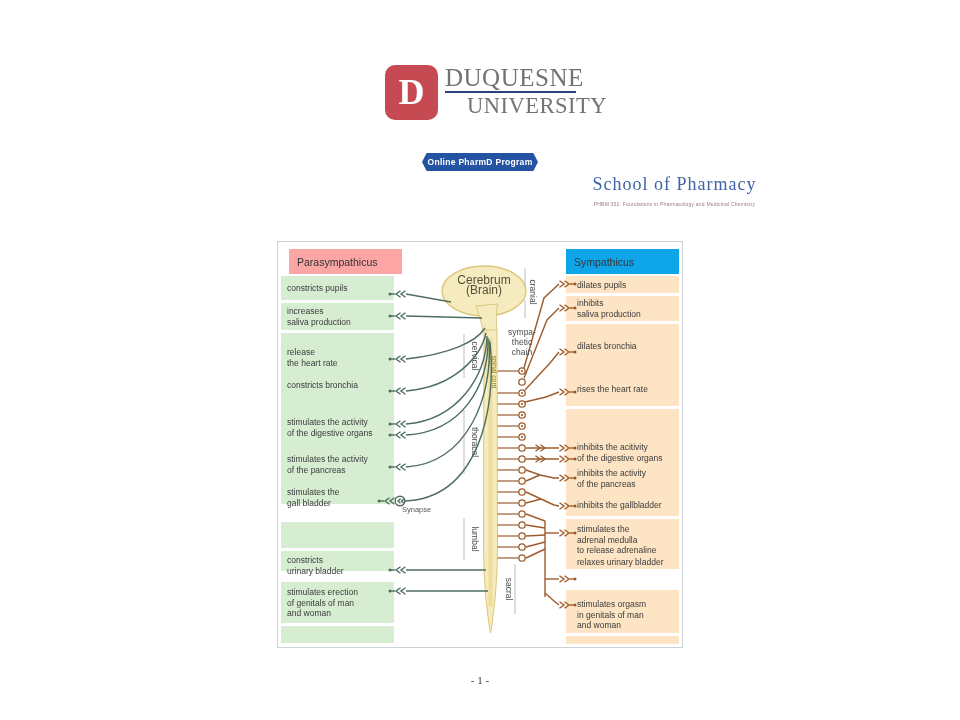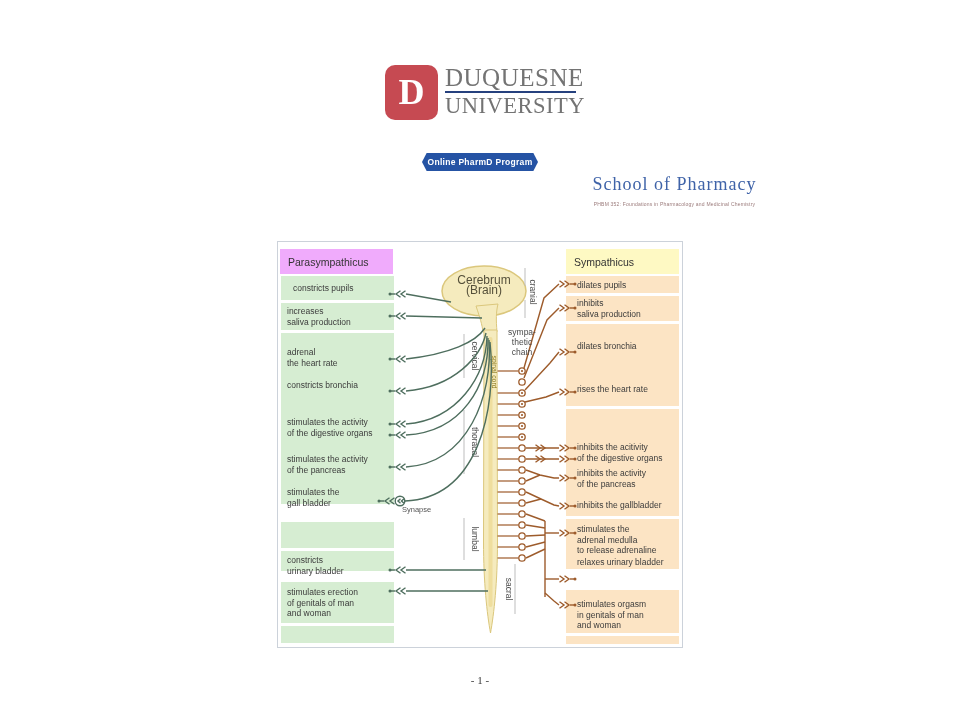--- a/index.html
+++ b/index.html
@@ -9,21 +9,21 @@
   
   .logo{position:absolute;left:383px;top:62px;width:200px;height:112px;}
   .shield{position:absolute;left:2px;top:3px;width:53px;height:55px;background:#c64a52;
           border-radius:10px;display:flex;align-items:center;justify-content:center;}
   .shield span{color:#fff;font-family:"Liberation Serif",serif;font-weight:bold;font-size:36px;
           line-height:1;transform:translateY(-1px);}
   .uni-name{position:absolute;left:62px;top:2px;width:131px;color:#737373;
           font-family:"Liberation Serif",serif;}
   .uni-line1{font-size:25px;line-height:27px;letter-spacing:.5px;}
   .uni-rule{border-top:2px solid #26417e;margin:0;}
-  .uni-line2{font-size:22.5px;line-height:26px;letter-spacing:.5px;}
+  .uni-line2{font-size:22.5px;line-height:26px;letter-spacing:.5px;margin-left:22px;}
   .school{position:absolute;left:0px;top:112px;width:583px;text-align:center;}
   .school-inner{display:inline-block;color:#3f63a8;font-family:"Liberation Serif",serif;
           font-size:18px;letter-spacing:1px;}
   .course-caption{position:absolute;left:0;top:139px;width:583px;text-align:center;
           font-size:5px;color:#9b7b7b;letter-spacing:.2px;}
   .banner{position:absolute;left:422px;top:153px;width:116px;height:18px;background:#2553a4;
           clip-path:polygon(0% 50%,4% 0%,96% 0%,100% 50%,96% 100%,4% 100%);
           display:flex;align-items:center;justify-content:center;}
   .banner span{color:#fff;font-size:8.5px;font-weight:bold;letter-spacing:.3px;}
   .school, .course-caption { left:0; width:583px; }
@@ -33,28 +33,28 @@
           font-family:"Liberation Serif",serif;color:#111;}
   .title-l1{font-size:13.5px;font-weight:bold;line-height:15px;}
   .title-l2{font-size:13.5px;font-weight:bold;line-height:15px;}
   .title-author{font-size:11px;line-height:13px;}
 
   
   .figure{position:absolute;left:277px;top:241px;width:404px;height:405px;background:#fff;
           border:1px solid #ccd2da;}
   .band{position:absolute;left:3px;width:113px;background:#d6edd2;}
   .band.orange{left:288px;background:#fce4c4;}
-  .band-header{position:absolute;left:2px;width:113px;background:#f0abfc;
+  .band-header{position:absolute;left:11px;width:113px;background:#fca5a5;
           font-size:10.5px;color:#333;display:flex;align-items:center;padding-left:8px;
           box-sizing:border-box;}
-  .band-header.orange{left:288px;background:#fef9c3;}
+  .band-header.orange{left:288px;background:#0ea5e9;}
   .lbl{position:absolute;left:6px;right:2px;font-size:8.5px;line-height:10.5px;color:#3b3b3b;
           white-space:pre-line;}
   .band.orange .lbl{left:11px;}
-  .lbl-center{position:static;display:flex;align-items:center;height:100%;padding-left:12px;
+  .lbl-center{position:static;display:flex;align-items:center;height:100%;padding-left:6px;
           font-size:8.5px;color:#3b3b3b;box-sizing:border-box;white-space:pre-line;}
   .band.orange .lbl-center{padding-left:11px;}
   .fig-overlay{position:absolute;left:0;top:0;width:404px;height:405px;pointer-events:none;}
   .brain-label{position:absolute;left:168px;top:33px;width:76px;text-align:center;
           font-size:12px;line-height:10px;color:#55503a;white-space:pre-line;}
   .chain-label{position:absolute;left:222px;top:85px;width:44px;text-align:center;
           font-size:8.5px;line-height:10px;color:#4c4c4c;white-space:pre-line;}
   .synapse-label{position:absolute;left:124px;top:263px;font-size:7.5px;color:#555;}
   svg text.seg{font-family:"Liberation Sans",sans-serif;font-size:8.5px;fill:#4c4c4c;}
   svg text.seg-sc{font-family:"Liberation Sans",sans-serif;font-size:6.8px;fill:#8a7618;}
@@ -91,21 +91,21 @@
 
     <div class="band-header" style="top:7px;height:25px;">Parasympathicus</div>
     <div class="band" style="top:34px;height:24px;">
       <div class="lbl-center">constricts pupils</div>
     </div>
     <div class="band" style="top:61px;height:27px;">
       <div class="lbl" style="top:3px;">increases
 saliva production</div>
     </div>
     <div class="band" style="top:91px;height:73px;">
-      <div class="lbl" style="top:14px;">adrenal
+      <div class="lbl" style="top:14px;">release
 the heart rate</div>
       <div class="lbl" style="top:47px;">constricts bronchia</div>
     </div>
     <div class="band" style="top:164px;height:98px;">
       <div class="lbl" style="top:11px;">stimulates the activity
 of the digestive organs</div>
       <div class="lbl" style="top:48px;">stimulates the activity
 of the pancreas</div>
       <div class="lbl" style="top:81px;">stimulates the
 gall bladder</div>

